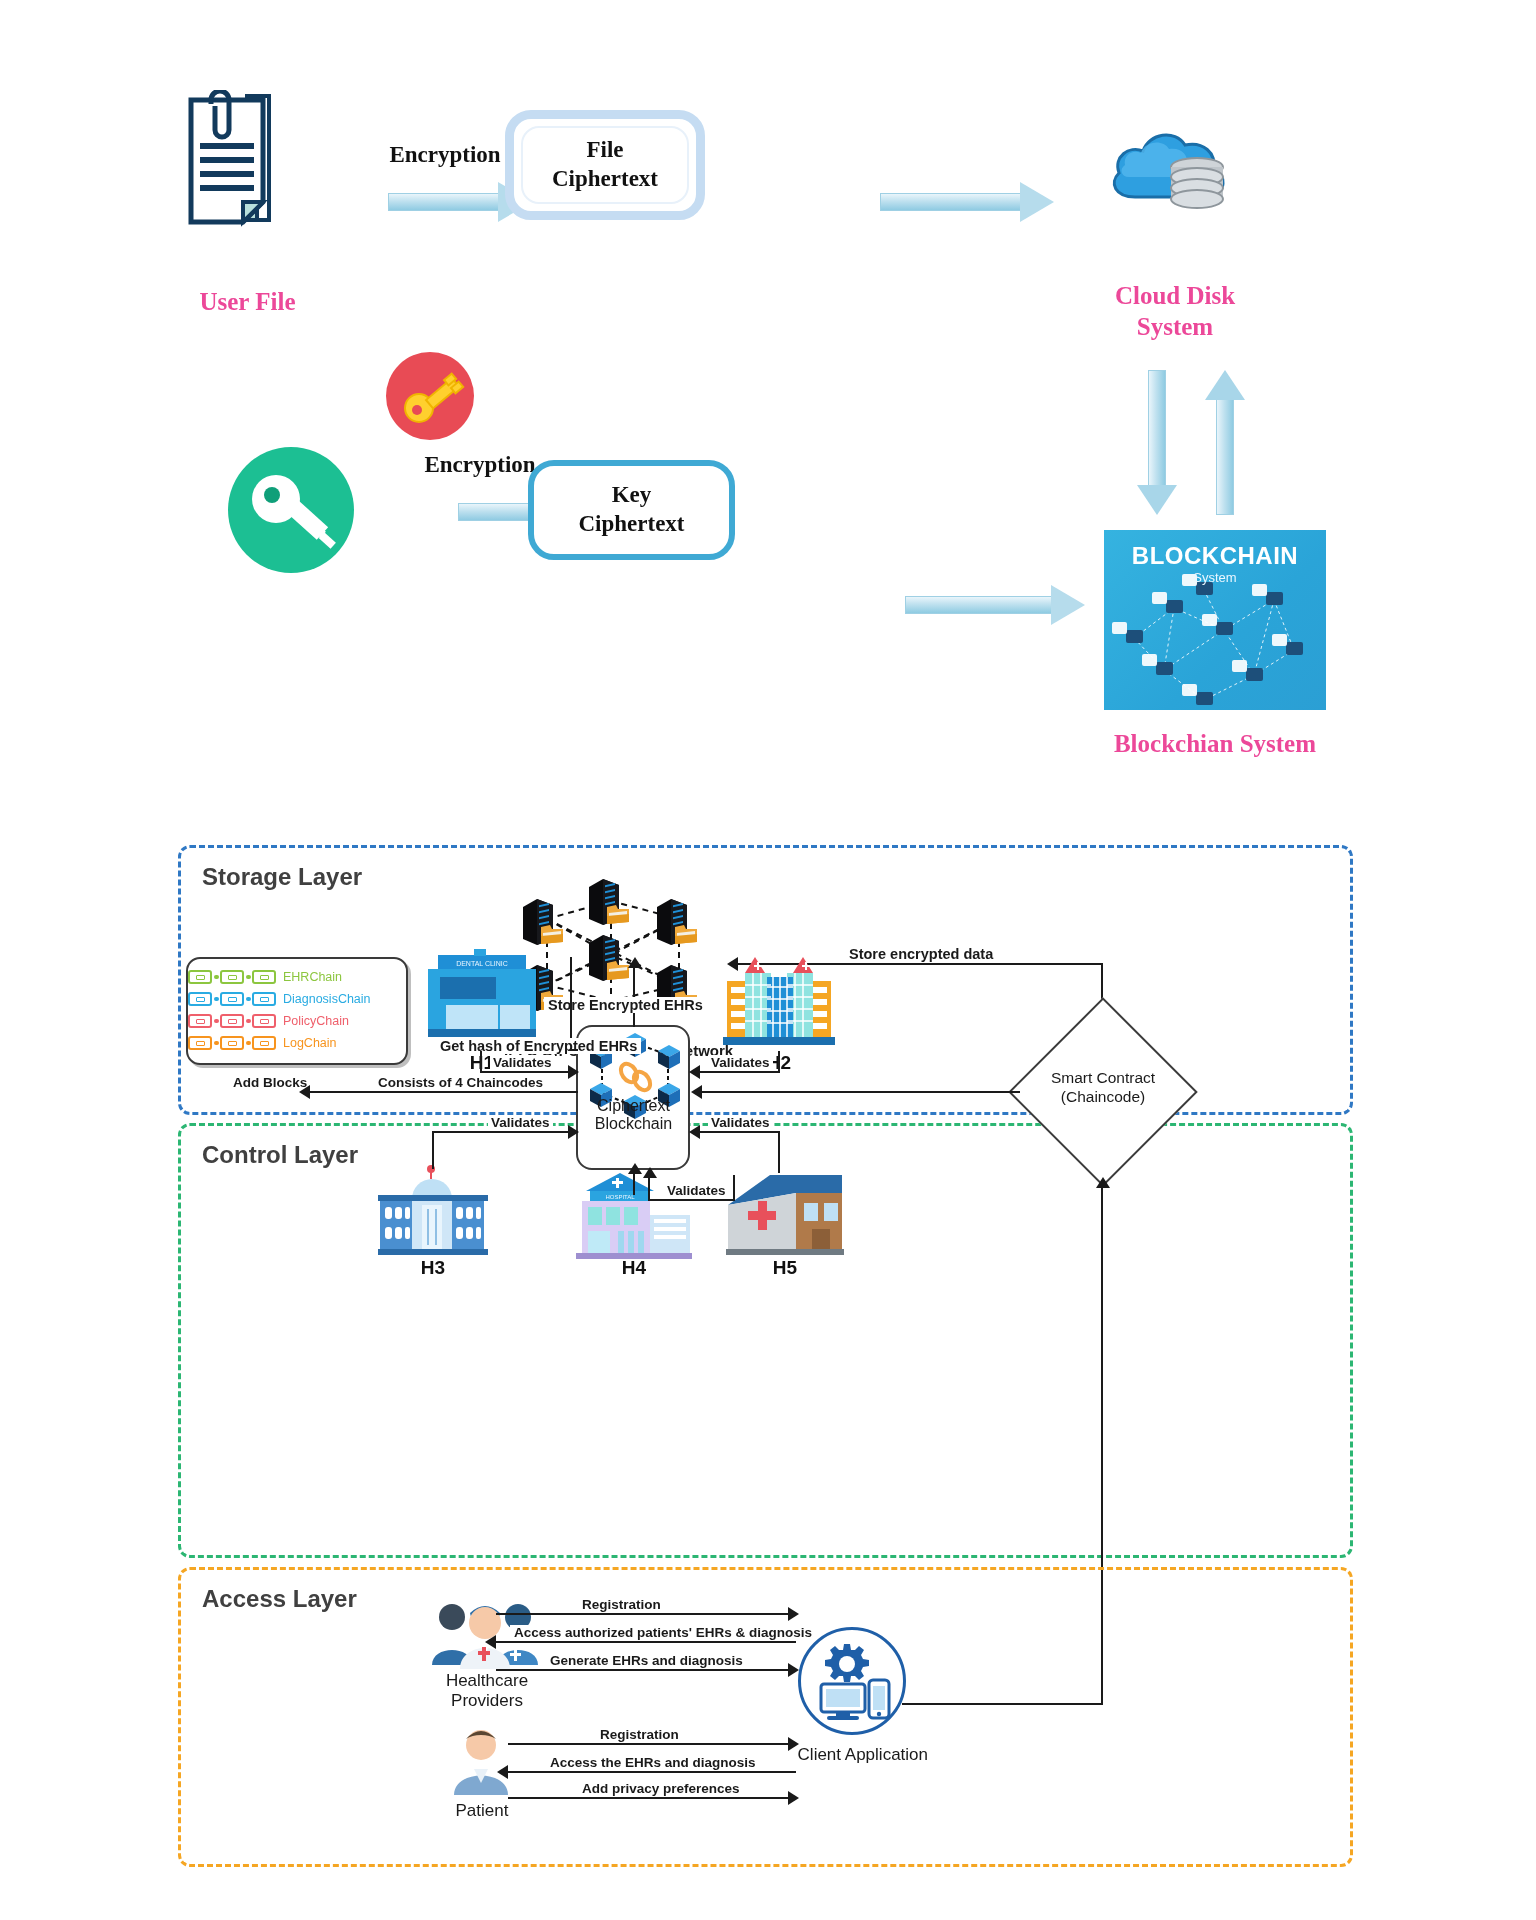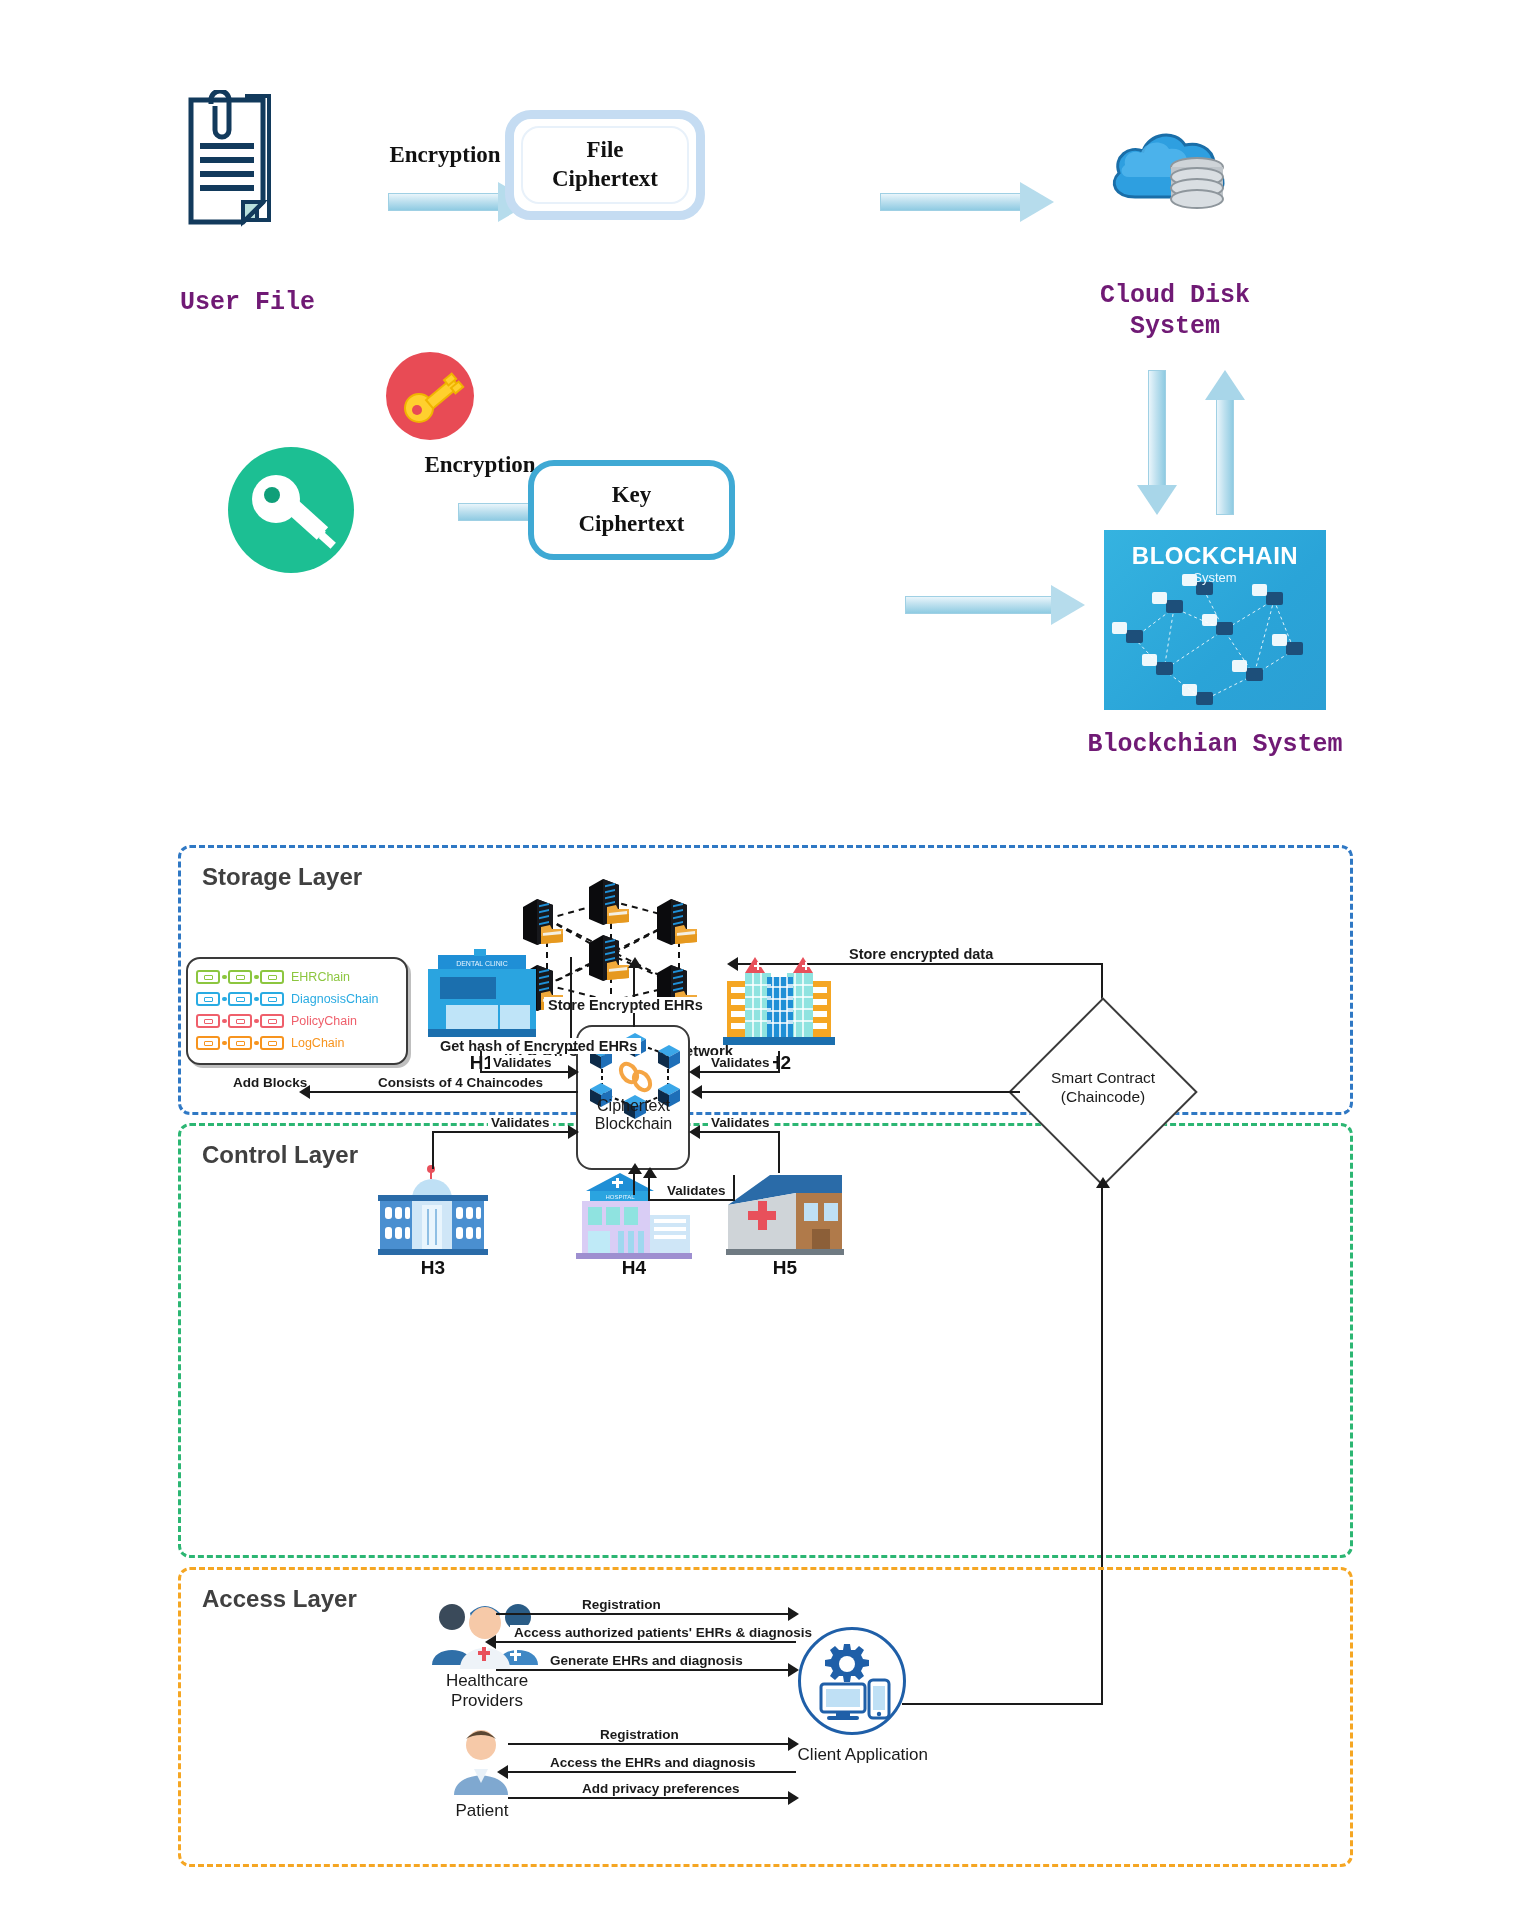--- a/index.html
+++ b/index.html
@@ -5,22 +5,22 @@
 <style>
   * { box-sizing: border-box; }
   html, body { margin:0; padding:0; background:#ffffff; }
   body { width:1536px; height:1920px; position:relative;
          font-family:"Liberation Sans", sans-serif; overflow:hidden; }
 
   
   #top-section { position:absolute; left:0; top:0; width:1536px; height:680px; }
 
   .node-label { position:absolute; text-align:center;
-                font-family:Liberation Mono, monospace; font-weight:bold;
-                color:#701a75; }
+                font-family:Liberation Serif, serif; font-weight:bold;
+                color:#ec4899; }
 
   
   #user-file-icon { position:absolute; left:185px; top:90px; width:125px; height:140px; }
 
   
   .cipher-box { position:absolute; border-radius:26px; background:#ffffff;
                 display:flex; align-items:center; justify-content:center; }
   #file-cipher-box { left:505px; top:110px; width:200px; height:110px;
                 border:9px solid #c5dcf2; }
   #file-cipher-inner { position:absolute; left:7px; top:7px; right:7px; bottom:7px;
@@ -89,21 +89,21 @@
   .tri.right { border-top:7px solid transparent; border-bottom:7px solid transparent;
                border-left:11px solid #1a1a1a; }
   .tri.left  { border-top:7px solid transparent; border-bottom:7px solid transparent;
                border-right:11px solid #1a1a1a; }
   .tri.up    { border-left:7px solid transparent; border-right:7px solid transparent;
                border-bottom:11px solid #1a1a1a; }
 
   
   #chaincode-legend { position:absolute; left:8px; top:112px; width:222px; height:108px;
             border:2px solid #3a3a3a; border-radius:14px; background:#fff;
-            box-shadow:3px 3px 0 rgba(0,0,0,.25); padding:7px 8px; }
+            box-shadow:3px 3px 0 rgba(0,0,0,.25); padding:7px 0; }
   .cc-row { display:flex; align-items:center; height:22px; }
   .cc-chain { display:flex; align-items:center; }
   .cc-blk { width:24px; height:14px; border:2px solid; border-radius:3px;
             display:flex; align-items:center; justify-content:center; margin-right:1px; }
   .cc-blk i { display:block; width:9px; height:5px; border:1.5px solid; border-radius:1px; }
   .cc-lnk { width:5px; height:4px; border-radius:2px; margin:0 1px; }
   .cc-name { font-size:12.5px; margin-left:6px; font-weight:normal; }
 
   
   #consortium-hub { position:absolute; left:398px; top:180px; width:114px; height:145px;

